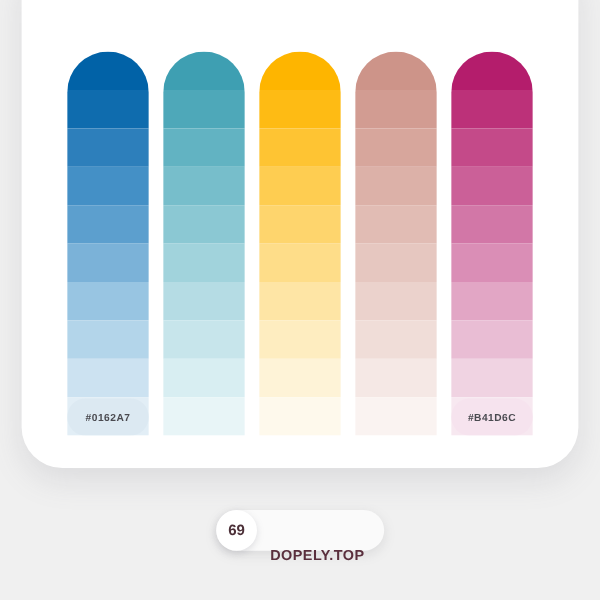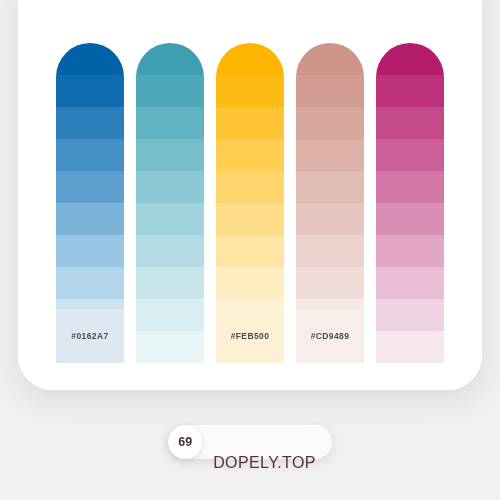--- a/index.html
+++ b/index.html
@@ -63,29 +63,30 @@
   .shade {
     flex: 1 1 auto;
     width: 100%;
   }
 
   .hex-label {
     position: absolute;
     left: 0;
     right: 0;
     bottom: 0;
-    height: 54px;
+    height: 31px;
     display: flex;
     align-items: center;
     justify-content: center;
     font-size: 8.5px;
     font-weight: 700;
     letter-spacing: 0.4px;
     color: #4a4a50;
     white-space: nowrap;
+    border-radius: 17px;
   }
 
   
   #brand-badge {
     position: absolute;
     left: 50%;
     transform: translateX(-50%);
     top: 425px;
     height: 34px;
     display: flex;
@@ -106,22 +107,22 @@
     align-items: center;
     justify-content: center;
     font-size: 12.5px;
     font-weight: 700;
     color: #4c3038;
     flex: 0 0 auto;
   }
 
   #badge-text {
     margin-left: 11px;
-    font-size: 16px;
-    font-weight: 400;
+    font-size: 12px;
+    font-weight: 700;
     letter-spacing: 0.4px;
     color: #5a2f3d;
     white-space: nowrap;
     margin-top: 42px;
   }
 </style>
 </head>
 <body>
 
 <div id="stage" style="background: rgb(240, 240, 240);">
@@ -157,46 +158,45 @@
           <div class="shade" title="#FEB500" style="background: rgb(254, 181, 0);"></div>
           <div class="shade" title="#FEBB14" style="background: rgb(254, 187, 20);"></div>
           <div class="shade" title="#FEC433" style="background: rgb(254, 196, 51);"></div>
           <div class="shade" title="#FECD51" style="background: rgb(254, 205, 81);"></div>
           <div class="shade" title="#FED56D" style="background: rgb(254, 213, 109);"></div>
           <div class="shade" title="#FEDD89" style="background: rgb(254, 221, 137);"></div>
           <div class="shade" title="#FEE5A5" style="background: rgb(254, 229, 165);"></div>
           <div class="shade" title="#FEEDC0" style="background: rgb(254, 237, 192);"></div>
           <div class="shade" title="#FEF3D7" style="background: rgb(254, 243, 215);"></div>
           <div class="shade" title="#FEF9EC" style="background: rgb(254, 249, 236);"></div>
-          <div class="hex-label" style="background: rgb(253, 240, 212);">#FEB500</div>
         </div>
         <div class="swatch">
           <div class="shade" title="#CD9489" style="background: rgb(205, 148, 137);"></div>
           <div class="shade" title="#D29C92" style="background: rgb(210, 156, 146);"></div>
           <div class="shade" title="#D7A69C" style="background: rgb(215, 166, 156);"></div>
           <div class="shade" title="#DCB1A8" style="background: rgb(220, 177, 168);"></div>
           <div class="shade" title="#E1BCB4" style="background: rgb(225, 188, 180);"></div>
           <div class="shade" title="#E6C7C0" style="background: rgb(230, 199, 192);"></div>
           <div class="shade" title="#EBD2CC" style="background: rgb(235, 210, 204);"></div>
           <div class="shade" title="#F0DDD8" style="background: rgb(240, 221, 216);"></div>
           <div class="shade" title="#F5E8E5" style="background: rgb(245, 232, 229);"></div>
           <div class="shade" title="#FAF3F1" style="background: rgb(250, 243, 241);"></div>
-          <div class="hex-label" style="background: rgb(247, 238, 236);">#CD9489</div>
         </div>
         <div class="swatch">
           <div class="shade" title="#B41D6C" style="background: rgb(180, 29, 108);"></div>
           <div class="shade" title="#BC3179" style="background: rgb(188, 49, 121);"></div>
           <div class="shade" title="#C44A89" style="background: rgb(196, 74, 137);"></div>
           <div class="shade" title="#CB6098" style="background: rgb(203, 96, 152);"></div>
           <div class="shade" title="#D277A7" style="background: rgb(210, 119, 167);"></div>
           <div class="shade" title="#DA8EB6" style="background: rgb(218, 142, 182);"></div>
           <div class="shade" title="#E2A6C5" style="background: rgb(226, 166, 197);"></div>
           <div class="shade" title="#E9BDD4" style="background: rgb(233, 189, 212);"></div>
           <div class="shade" title="#F0D3E2" style="background: rgb(240, 211, 226);"></div>
           <div class="shade" title="#F7E8F0" style="background: rgb(247, 232, 240);"></div>
+          <div class="hex-label" style="background: rgb(246, 227, 238);">#B41D6C</div>
         </div>
       </div>
   </div>
 
   <div id="brand-badge">
     <div id="badge-count" style="color: rgb(76, 48, 56);">69</div>
     <div id="badge-text" style="color: rgb(90, 47, 61);">DOPELY.TOP</div>
   </div>
 
 </div>

